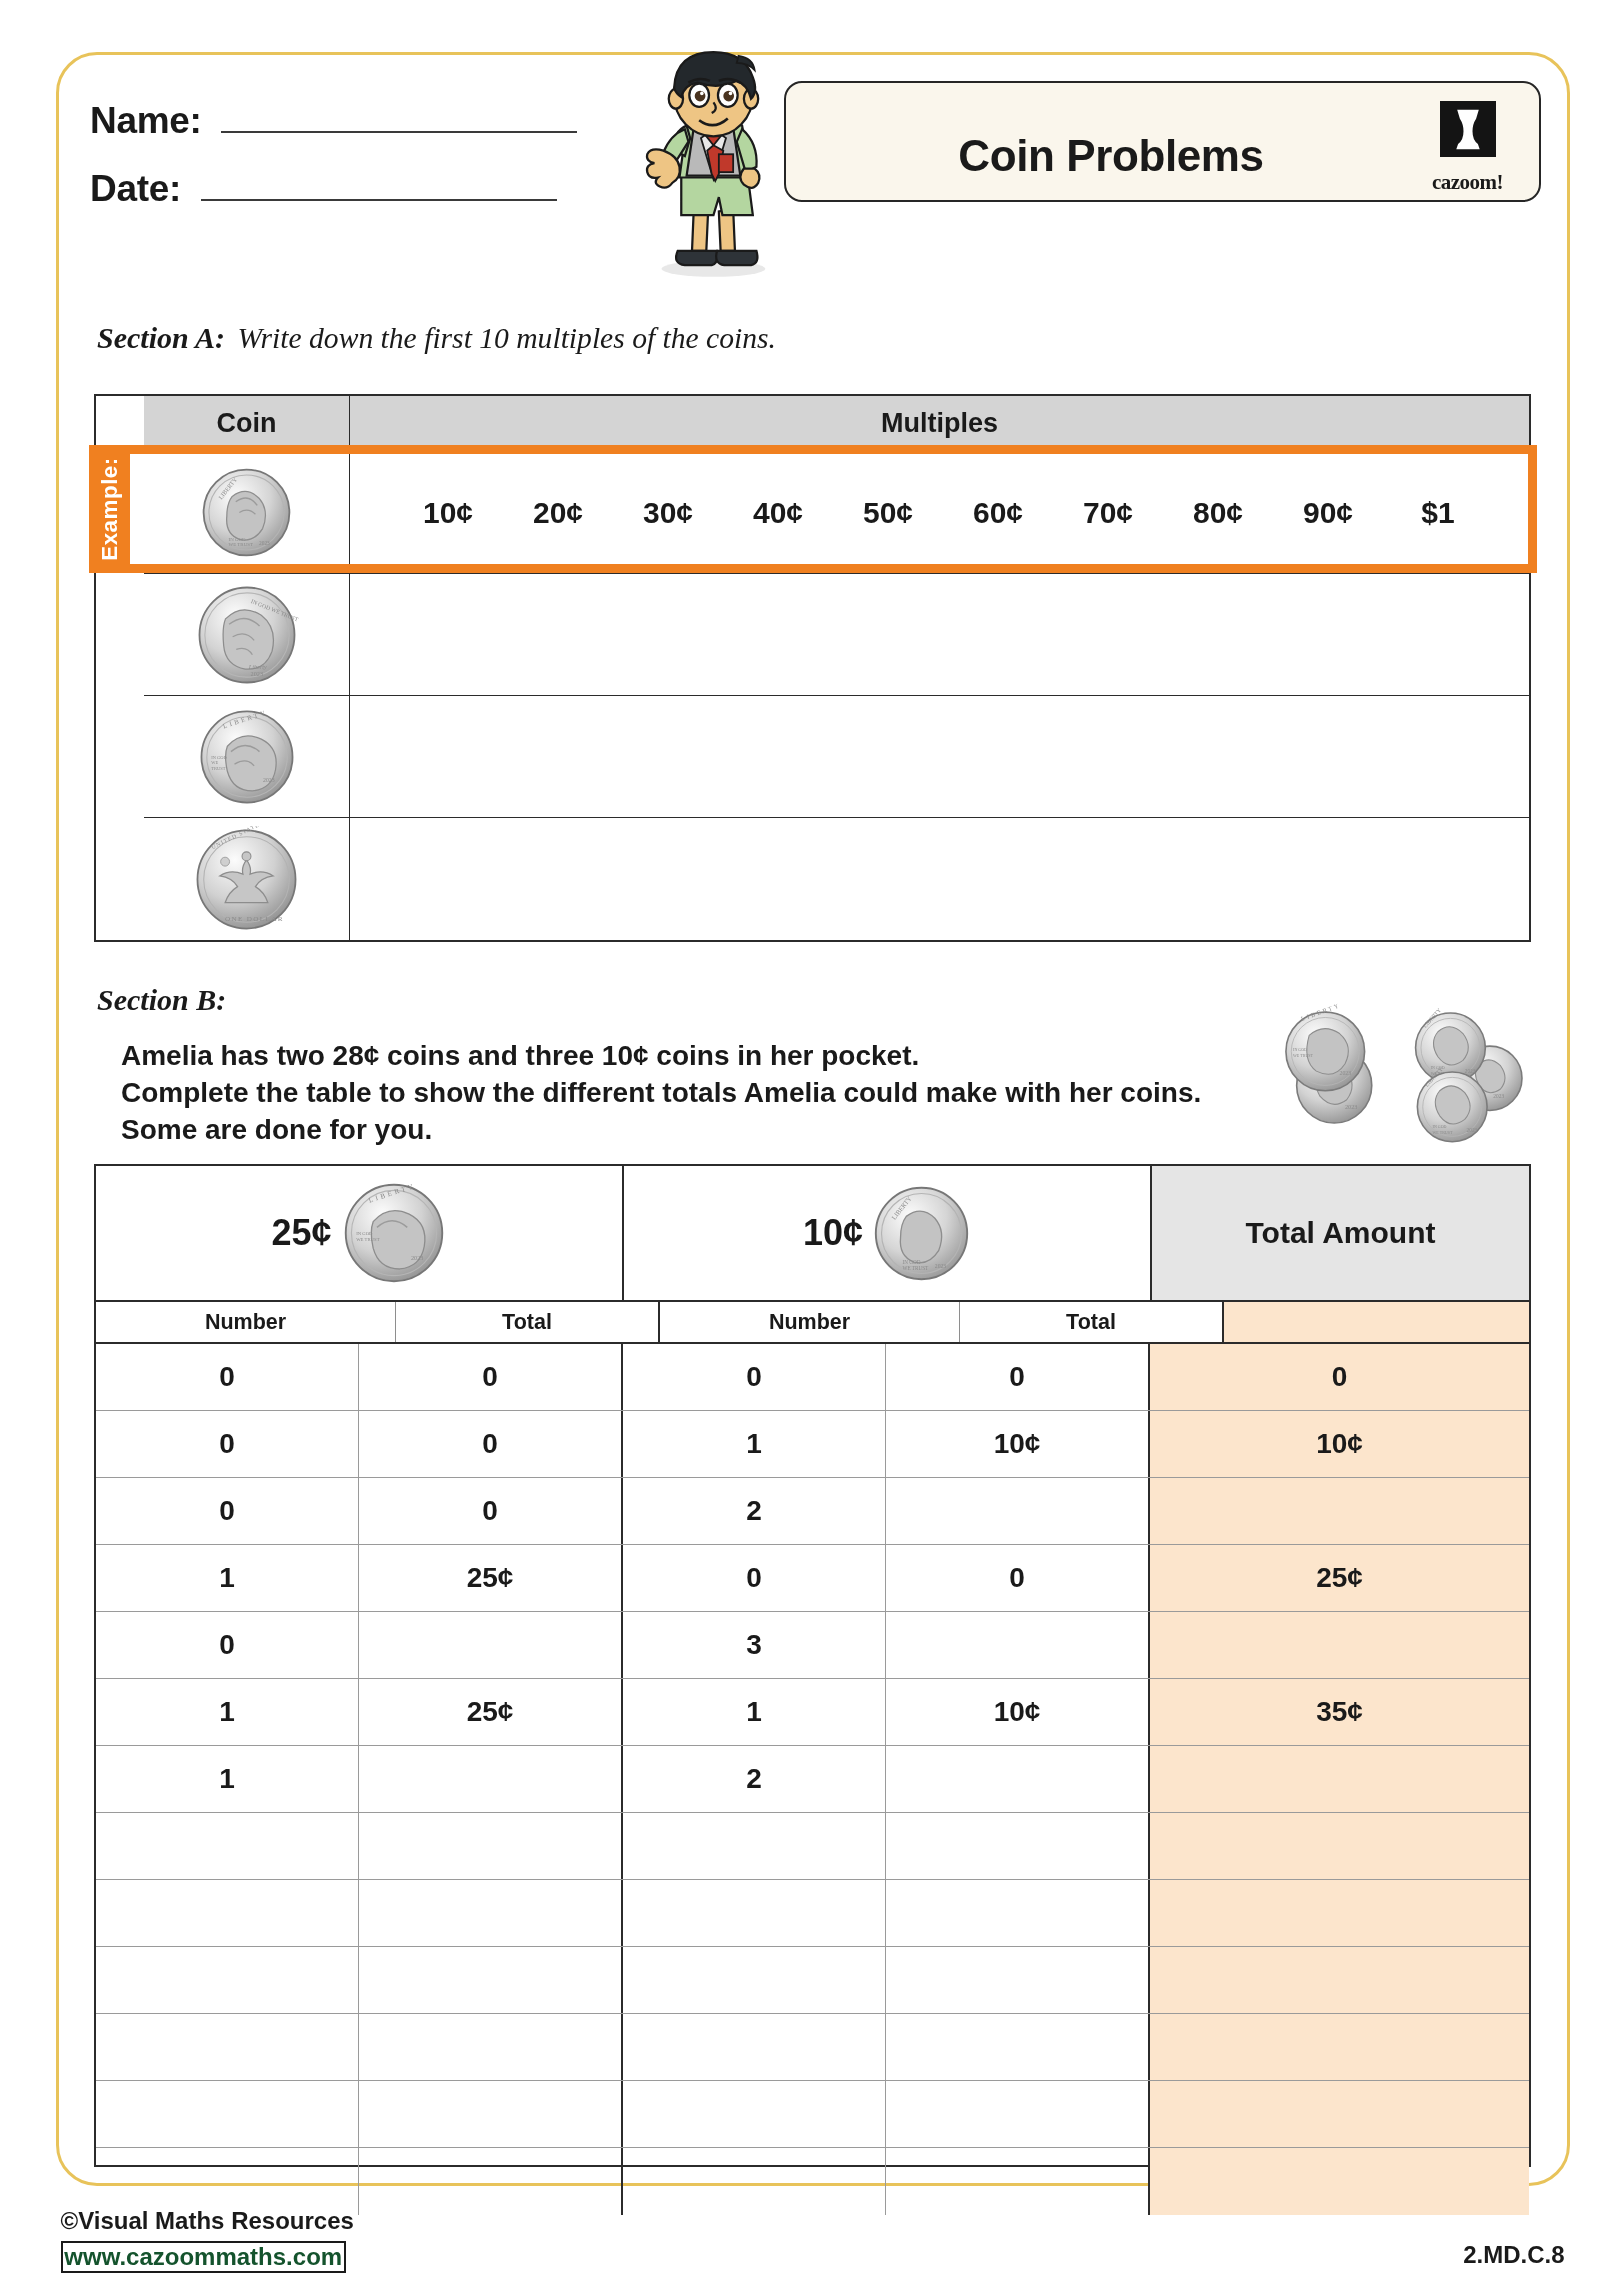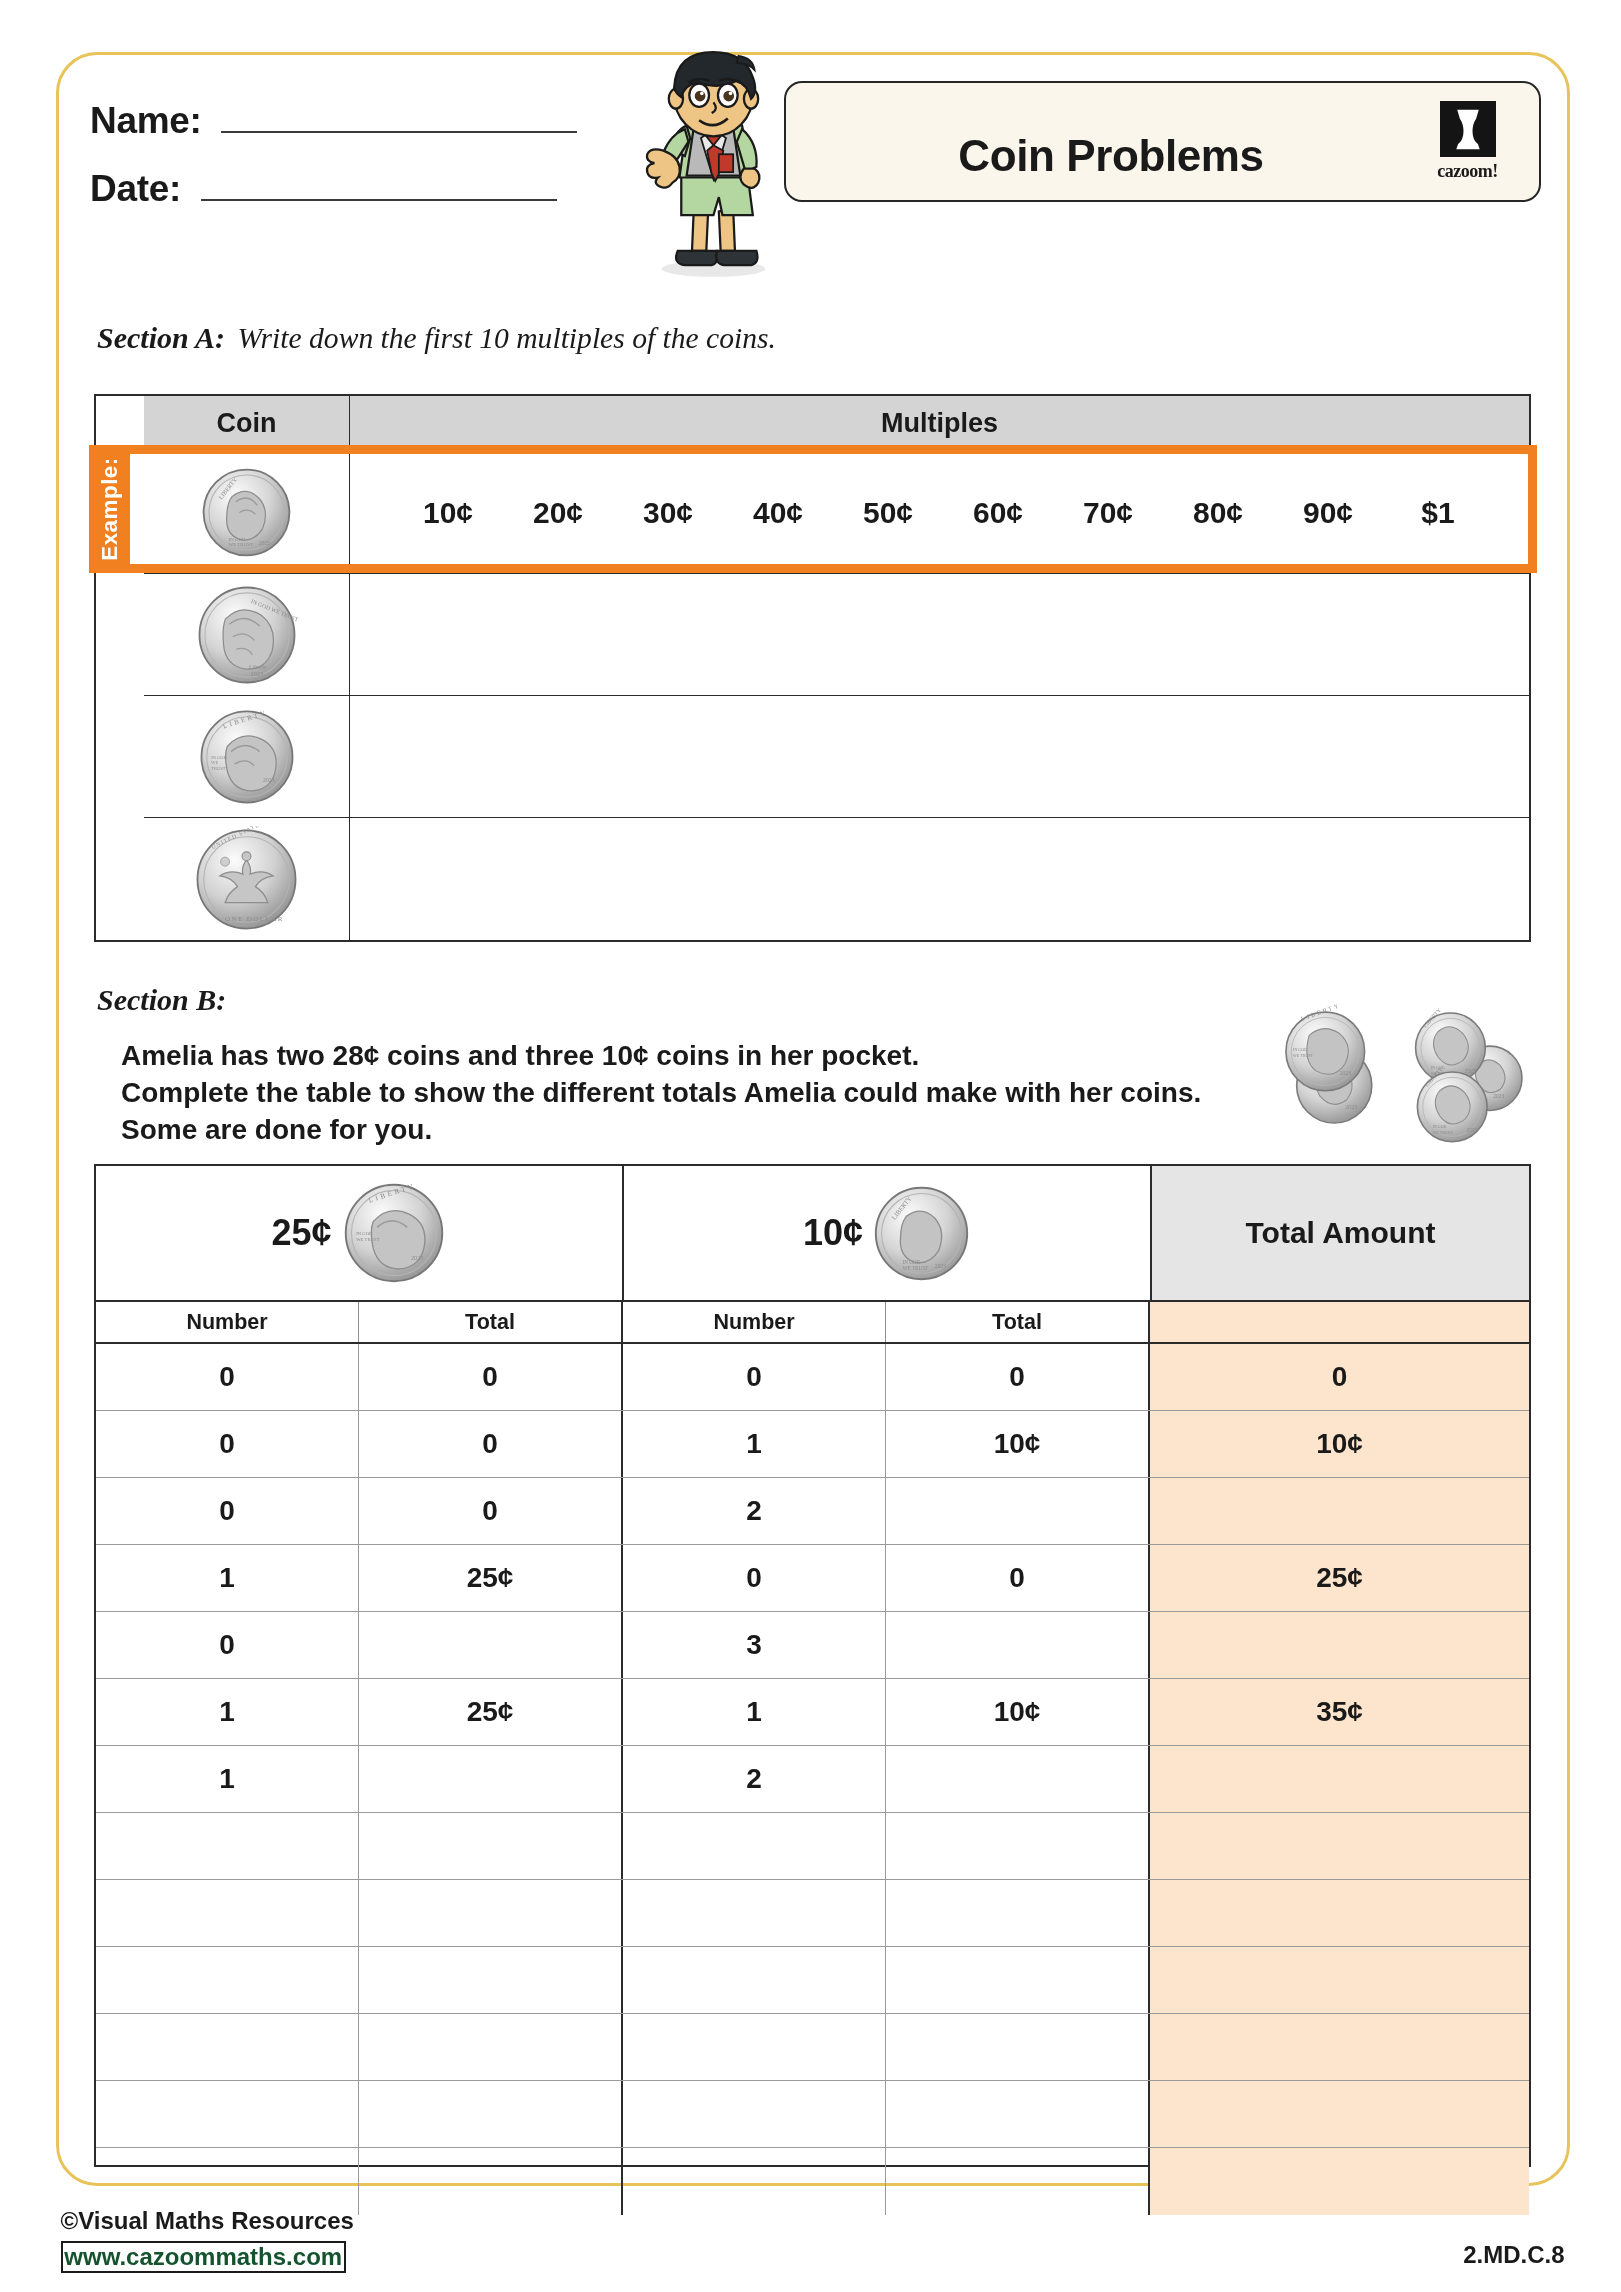--- a/index.html
+++ b/index.html
@@ -45,21 +45,21 @@
     display:flex; align-items:center; justify-content:center;
     font-size:44px; font-weight:bold; letter-spacing:-0.4px; color:#1a1a1a;margin-top:28px;
   }
   #logo{ position:absolute; right:23px; top:18px; width:97px; height:90px; }
   #logo-mark{
     width:56px; height:56px; background:#141414; margin:0 auto;
     display:flex; align-items:center; justify-content:center;
   }
   #logo-word{
     text-align:center; font-family:"Liberation Serif", serif;
-    font-weight:bold; font-size:18px; letter-spacing:-0.5px; margin-top:4px;
+    font-weight:bold; font-size:21px; letter-spacing:-0.5px; margin-top:13px;
   }
 
   
   .section-head{ position:absolute; font-family:"Liberation Serif", serif; }
   .sec-label{ font-weight:bold; font-style:italic; font-size:30px; }
   .sec-desc{ font-style:italic; font-size:29.6px; margin-left:12.5px; }
   #sectionA-head{ left:97px; top:321px; display:flex; align-items:baseline; }
   #sectionB-head{ left:97px; top:983px; display:flex; align-items:baseline; }
 
   
@@ -134,21 +134,21 @@
     width:528px; display:flex; align-items:center; justify-content:center; gap:9px;
     border-right:2.7px solid #2b2b2b;
   }
   .tb-coincell .amt{ font-size:36px; font-weight:bold; }
   #tb-total-head{
     flex:1; background:#e5e5e5; display:flex; align-items:center; justify-content:center;
     font-size:30px; font-weight:bold;
   }
   #tb-subrow{ display:flex; height:42px; border-bottom:2.7px solid #2b2b2b; }
   .tb-sub{
-    width:263px; display:flex; align-items:center; justify-content:center;
+    width:300px; display:flex; align-items:center; justify-content:center;
     font-size:21.5px; font-weight:bold; border-right:1.8px solid #8e8e8e;
   }
   .tb-sub.hard{ border-right:2.7px solid #2b2b2b; width:264px; }
   #tb-sub-total{ flex:1; background:#fce5cc; }
 
   .b-row{ display:flex; height:67px; border-bottom:1.8px solid #9a9a9a; }
   .b-row:last-child{ border-bottom:none; }
   .b-cell{
     width:263px; border-right:1.8px solid #9a9a9a;
     display:flex; align-items:center; justify-content:center;

